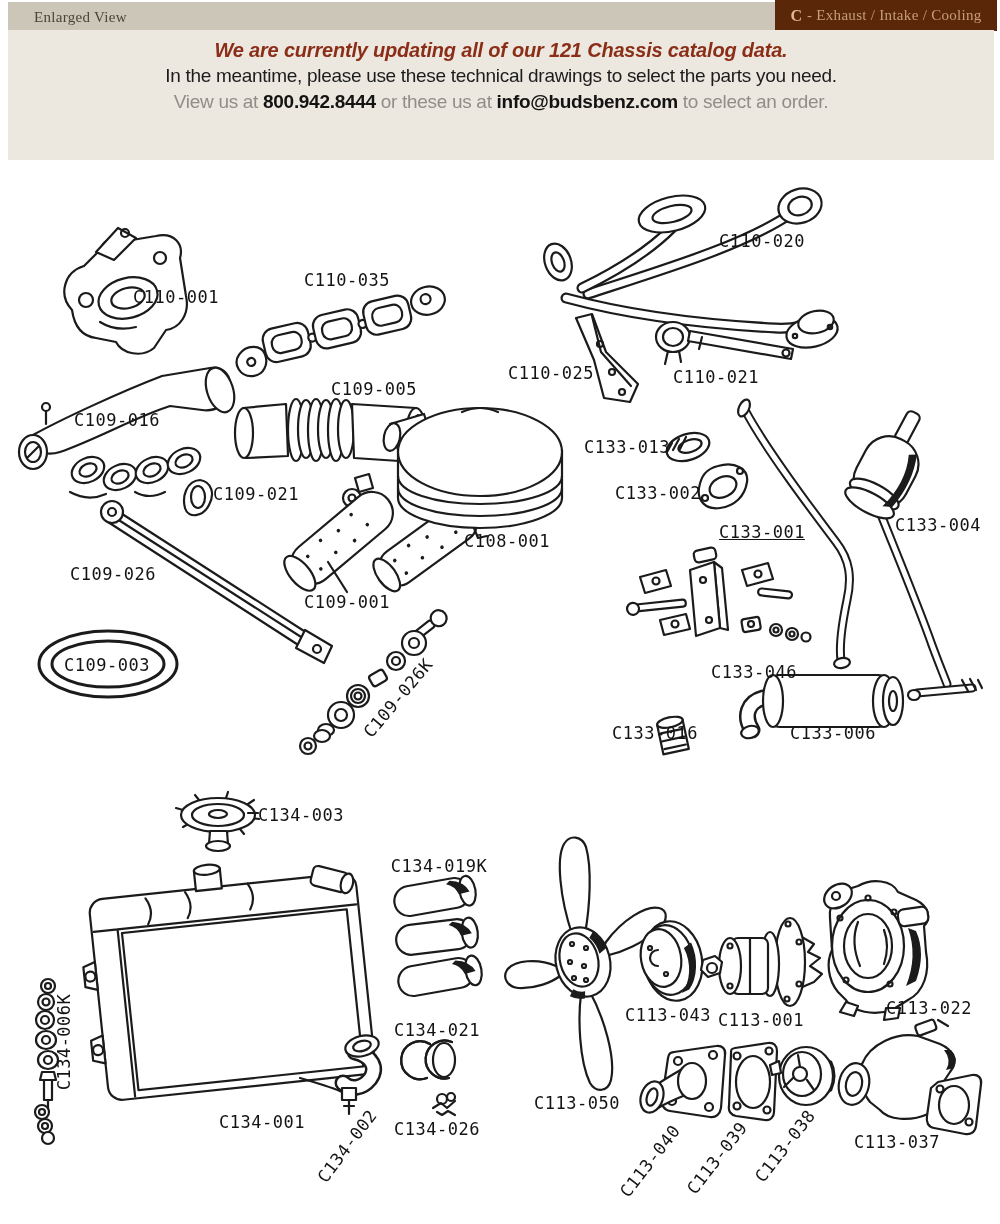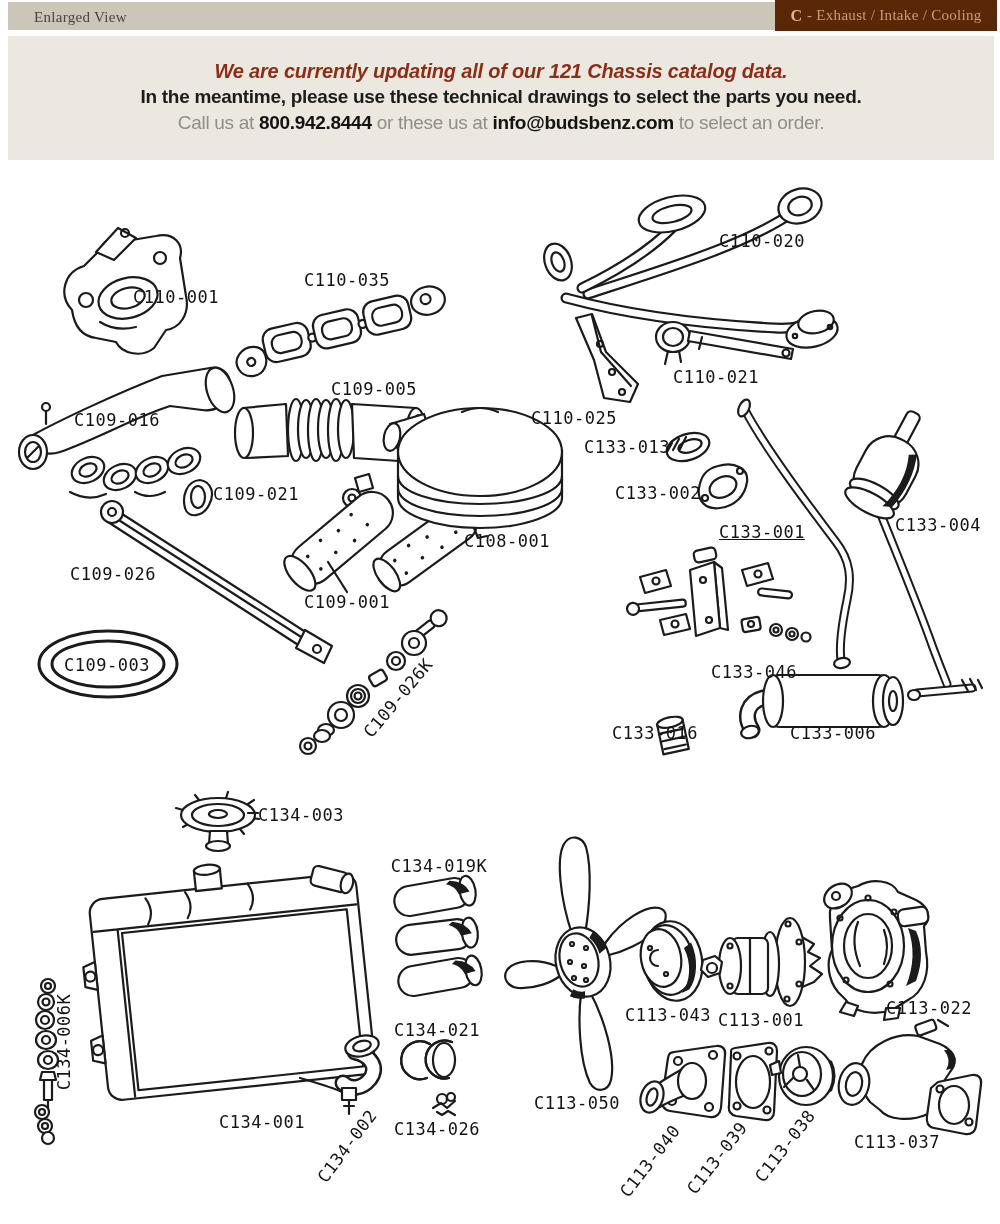--- a/index.html
+++ b/index.html
@@ -13,25 +13,25 @@
         font-family:"Liberation Sans",sans-serif;}
   
   #header-bar{position:absolute;left:8px;right:4px;top:2px;height:28px;background:var(--header_bar_bg);}
   #header-title{position:absolute;left:26px;top:7px;font-family:"Liberation Serif",serif;
         font-size:15px;color:var(--header_text);letter-spacing:.3px;}
   #section-tab{position:absolute;right:3px;top:0;width:222px;height:31px;background:var(--tab_bg);
         display:flex;align-items:center;justify-content:center;font-family:"Liberation Serif",serif;}
   #section-tab .code{font-weight:bold;font-size:16px;color:var(--tab_code);margin-right:5px;}
   #section-tab .rest{font-size:15px;color:var(--tab_text);letter-spacing:.3px;}
   
-  #notice{position:absolute;left:8px;right:6px;top:36px;height:130px;background:var(--notice_bg);
-        text-align:center;padding-top:22px;box-sizing:border-box;}
+  #notice{position:absolute;left:8px;right:6px;top:30px;height:130px;background:var(--notice_bg);
+        text-align:center;padding-top:7px;box-sizing:border-box;}
   #notice .l1{font-size:20px;font-weight:bold;font-style:italic;color:var(--notice_red);
         letter-spacing:-.2px;line-height:26px;}
-  #notice .l2{font-size:19px;font-weight:bold;color:var(--notice_dark);letter-spacing:-.3px;line-height:26px;}
+  #notice .l2{font-size:19px;font-weight:normal;color:var(--notice_dark);letter-spacing:-.3px;line-height:26px;}
   #notice .l3{font-size:19px;color:var(--notice_gray);letter-spacing:-.3px;line-height:26px;}
   #notice .l3 b{color:#131313;}
   
   #diagram-area{position:absolute;left:0;top:160px;width:1000px;height:1064px;background:var(--paper);}
   #art{position:absolute;left:0;top:0;}
   #labels{position:absolute;left:0;top:-160px;width:1000px;height:1224px;pointer-events:none;}
   .part-label{position:absolute;font-family:"DejaVu Sans Mono",monospace;font-size:17px;
         color:#141414;letter-spacing:.5px;white-space:nowrap;}
   
   svg path,svg ellipse,svg circle,svg rect,svg polygon,svg line{stroke:var(--ink);stroke-width:2.2;fill:none;
@@ -51,21 +51,21 @@
     <div id="header-title">Enlarged View</div>
   </div>
   <div id="section-tab">
     <span class="code">C</span>
     <span class="rest">- Exhaust / Intake / Cooling</span>
   </div>
 
   <div id="notice">
     <div class="l1">We are currently updating all of our 121 Chassis catalog data.</div>
     <div class="l2">In the meantime, please use these technical drawings to select the parts you need.</div>
-    <div class="l3"><span>Call us at </span><b>800.942.8444</b><span> or these us at </span><b>info@budsbenz.com</b><span> to select an order.</span></div>
+    <div class="l3"><span>View us at </span><b>800.942.8444</b><span> or these us at </span><b>info@budsbenz.com</b><span> to select an order.</span></div>
   </div>
 
   <div id="diagram-area">
     <svg id="art" width="1000" height="1064" viewBox="0 160 1000 1064">
       <defs>
         <pattern id="radcore" width="19" height="8" patternUnits="userSpaceOnUse">
           <rect width="19" height="8" fill="#fff" stroke="none"></rect>
           <path d="M3,0 V8 M5,0 V8" stroke="#1b1b1b" stroke-width="1.4"></path>
           <path d="M9,1.3 H19 M9,3.8 H19 M9,6.3 H19" stroke="#1b1b1b" stroke-width="0.6"></path>
         </pattern>
@@ -521,21 +521,21 @@
         <ellipse cx="954" cy="1105" rx="15" ry="19"></ellipse>
         <circle cx="940" cy="1089" r="3.5"></circle>
           <circle cx="969" cy="1122" r="3.5"></circle>
       </g>
     </svg>
 
     <div id="labels">
         <div class="part-label" style="left: 176px; top: 297px; transform: translate(-50%, -50%) rotate(0deg);">C110-001</div>
         <div class="part-label" style="left: 347px; top: 280px; transform: translate(-50%, -50%) rotate(0deg);">C110-035</div>
         <div class="part-label" style="left: 762px; top: 241px; transform: translate(-50%, -50%) rotate(0deg);">C110-020</div>
-        <div class="part-label" style="left: 574px; top: 373px; transform: translate(-50%, -50%) rotate(0deg); margin-top: 45px;">C110-025</div>
+        <div class="part-label" style="left: 551px; top: 373px; transform: translate(-50%, -50%) rotate(0deg);">C110-025</div>
         <div class="part-label" style="left: 716px; top: 377px; transform: translate(-50%, -50%) rotate(0deg);">C110-021</div>
         <div class="part-label" style="left: 117px; top: 420px; transform: translate(-50%, -50%) rotate(0deg);">C109-016</div>
         <div class="part-label" style="left: 374px; top: 389px; transform: translate(-50%, -50%) rotate(0deg);">C109-005</div>
         <div class="part-label" style="left: 256px; top: 494px; transform: translate(-50%, -50%) rotate(0deg);">C109-021</div>
         <div class="part-label" style="left: 507px; top: 541px; transform: translate(-50%, -50%) rotate(0deg);">C108-001</div>
         <div class="part-label" style="left: 113px; top: 574px; transform: translate(-50%, -50%) rotate(0deg);">C109-026</div>
         <div class="part-label" style="left: 347px; top: 602px; transform: translate(-50%, -50%) rotate(0deg);">C109-001</div>
         <div class="part-label" style="left: 107px; top: 665px; transform: translate(-50%, -50%) rotate(0deg);">C109-003</div>
         <div class="part-label" style="left: 398px; top: 698px; transform: translate(-50%, -50%) rotate(-50deg);">C109-026K</div>
         <div class="part-label" style="left: 627px; top: 447px; transform: translate(-50%, -50%) rotate(0deg);">C133-013</div>

